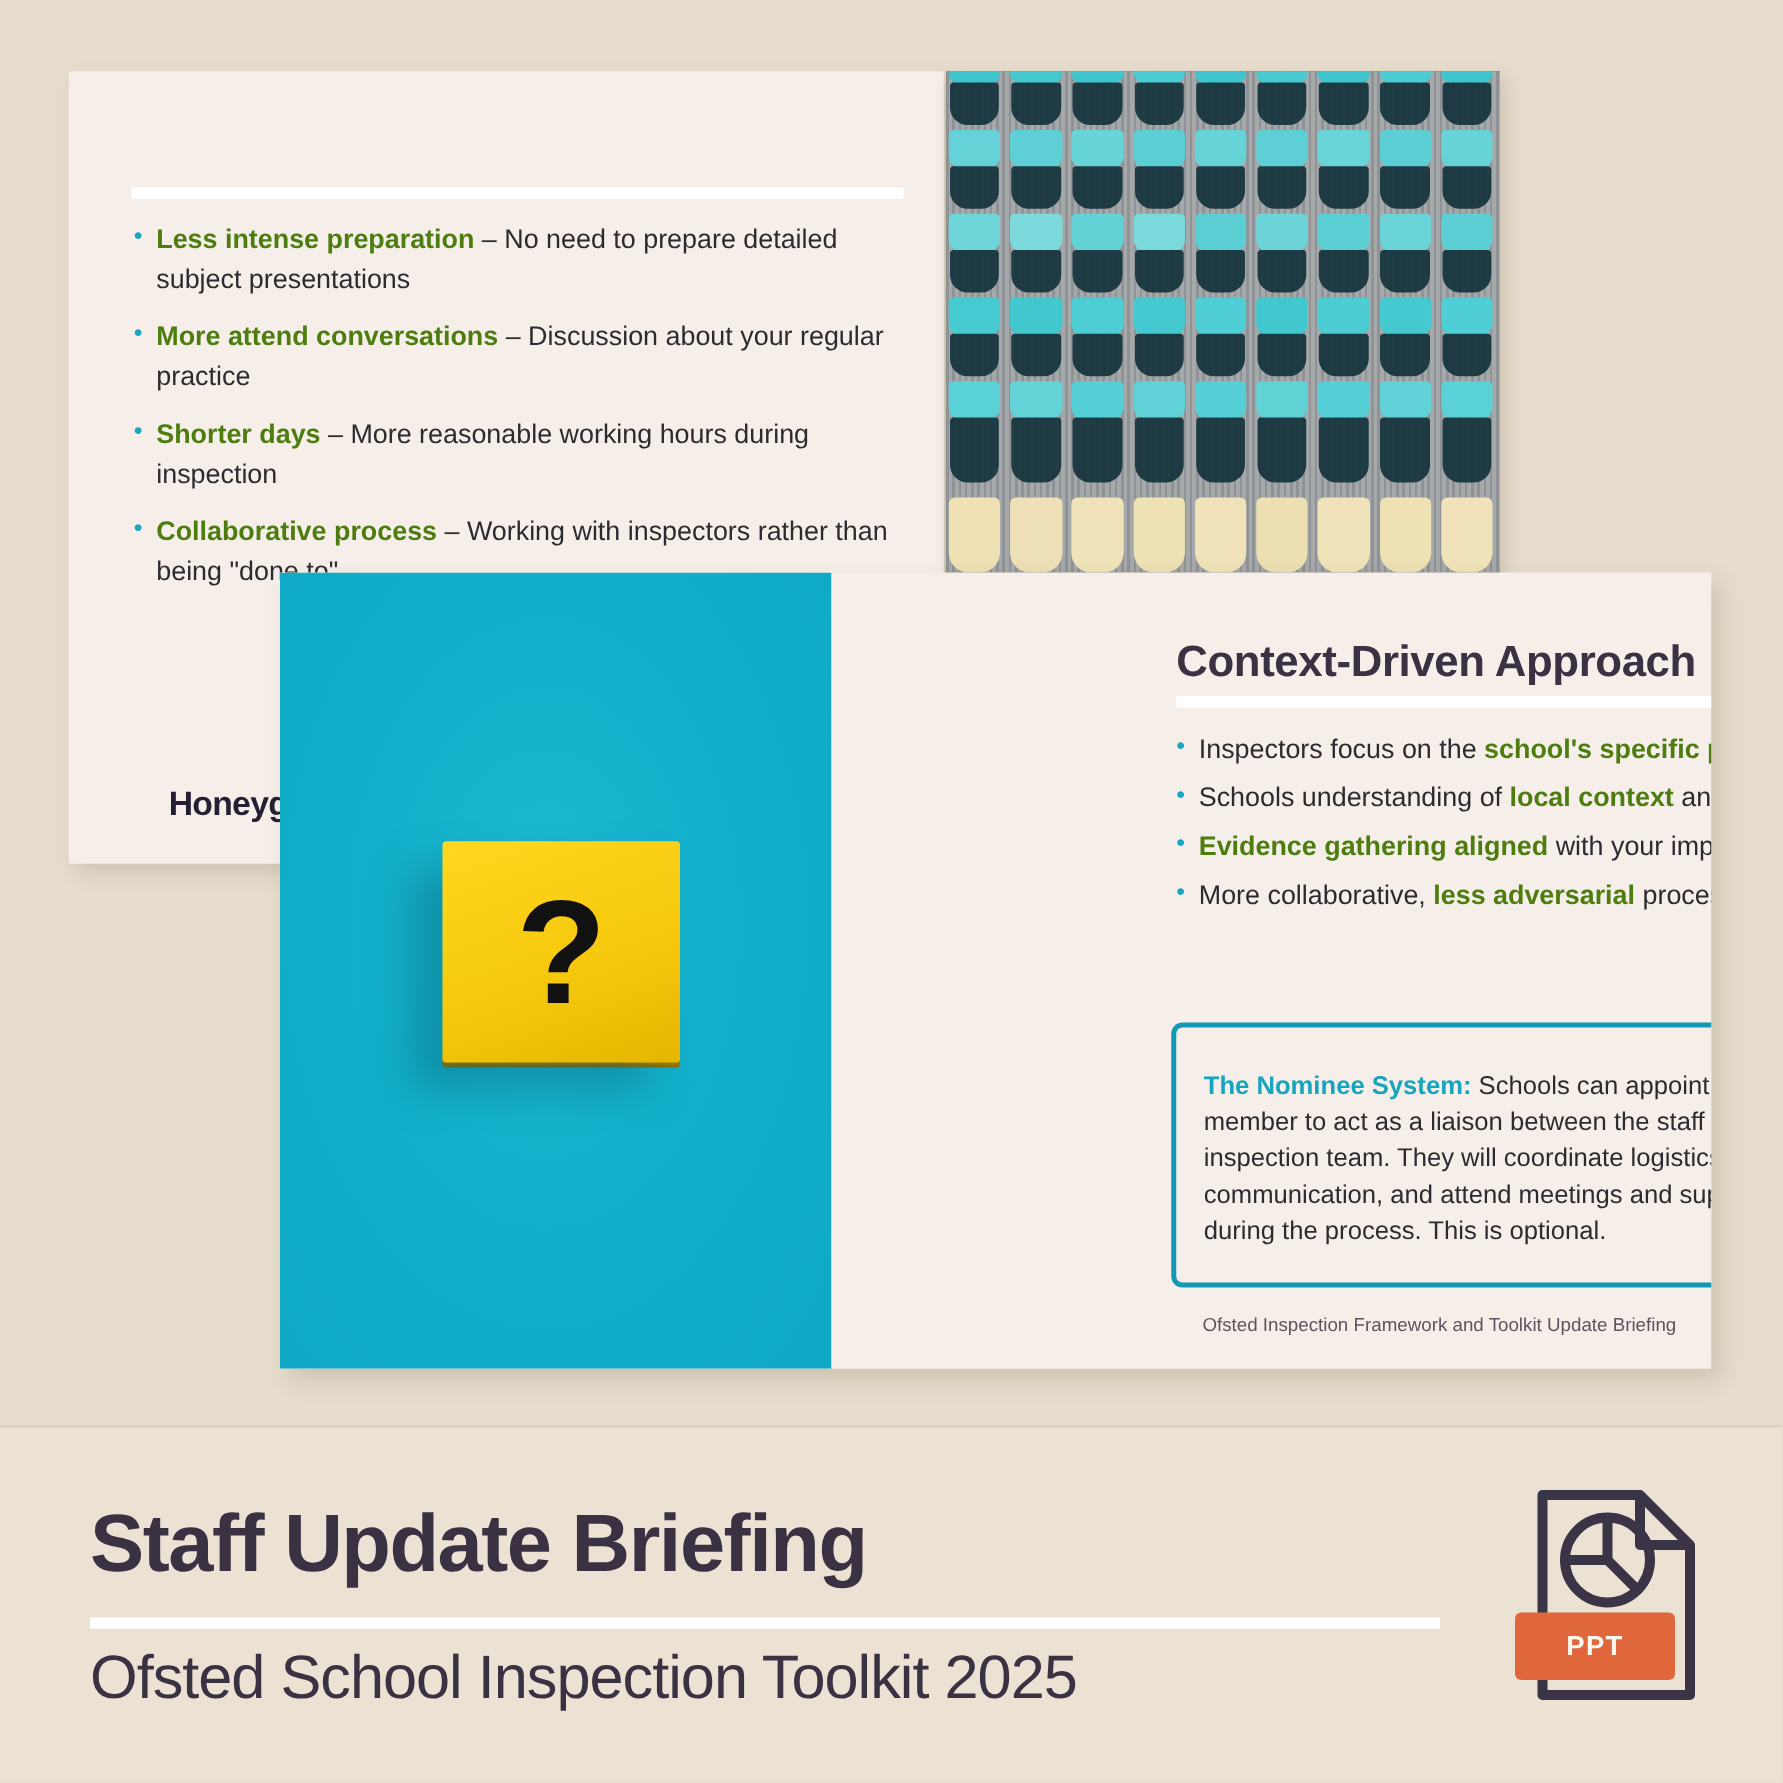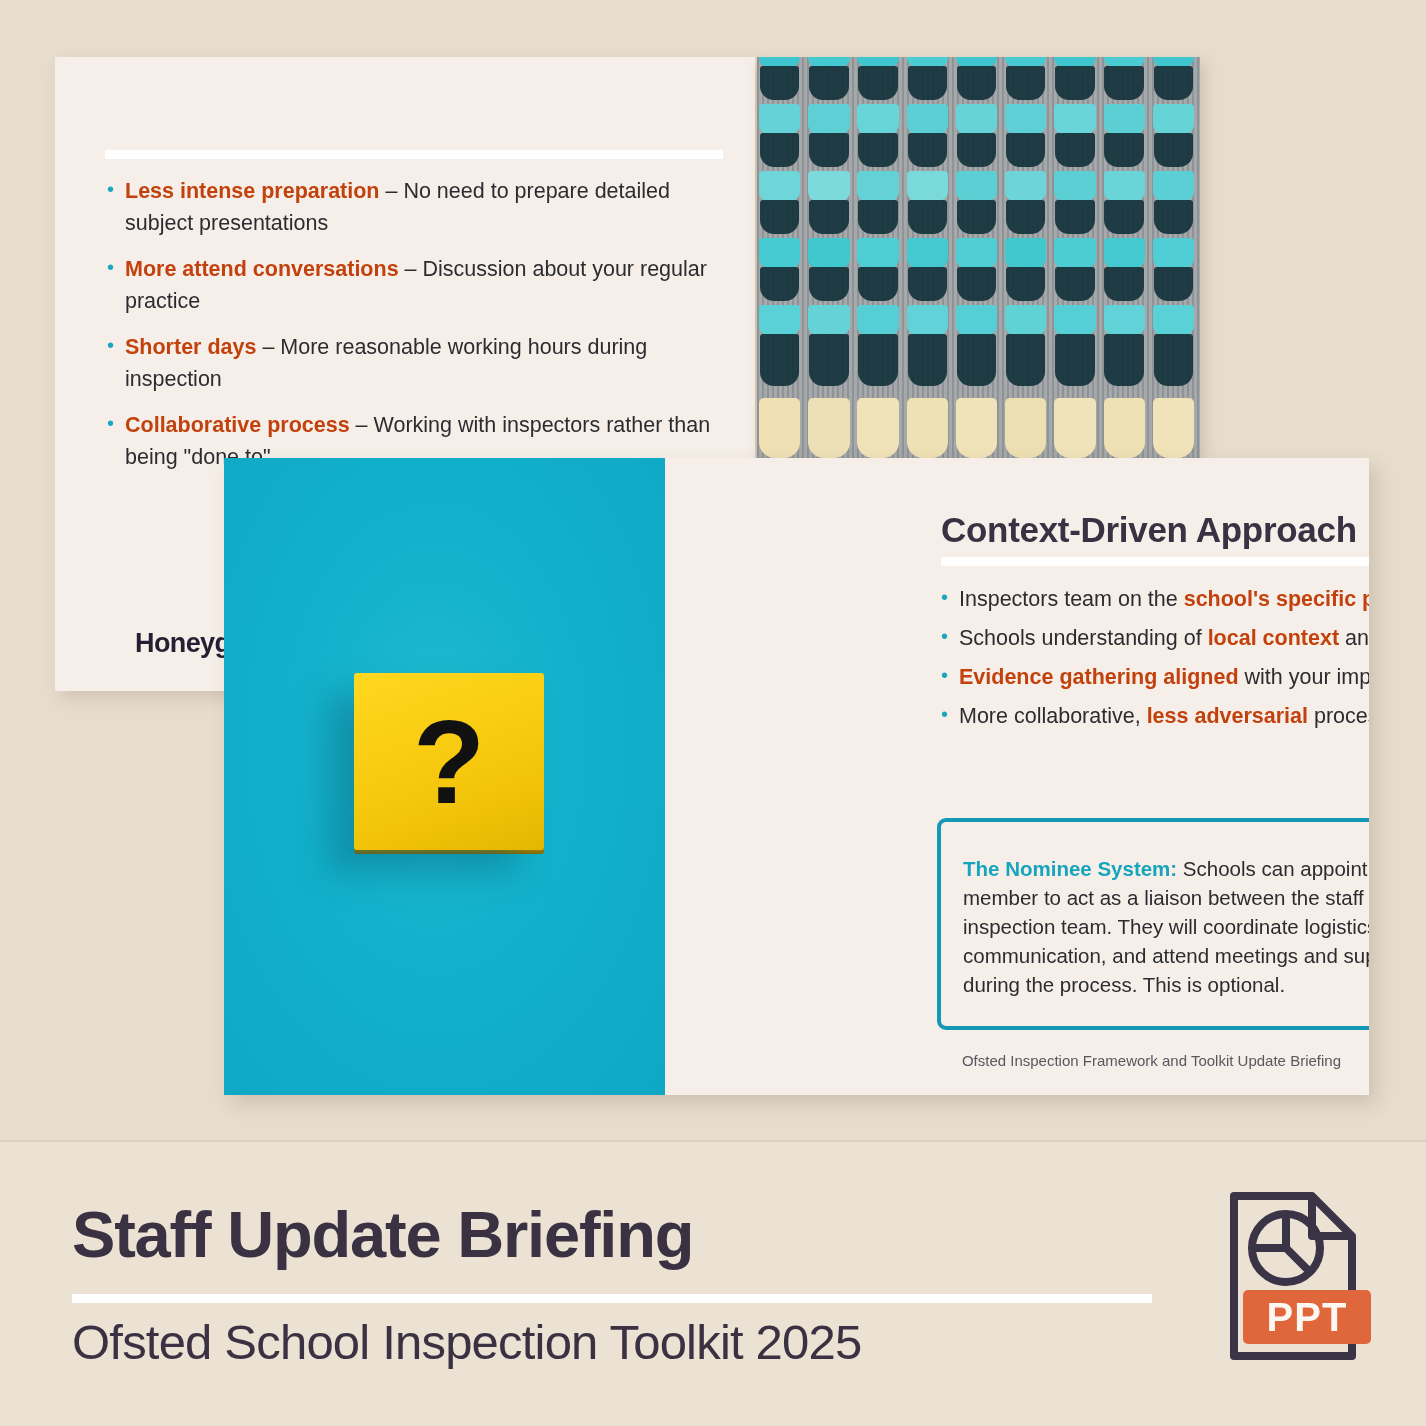--- a/index.html
+++ b/index.html
@@ -34,21 +34,21 @@
   .bullet-row {
     display: flex; margin-bottom: 14px;
   }
   .bullet-dot {
     color: #1aa6c0; font-size: 20px; line-height: 28px;
     width: 22px; flex: 0 0 22px; text-align: left; padding-left: 4px;
   }
   .bullet-text {
     font-size: 21.5px; line-height: 32px; color: #2c2c30; flex: 1;
   }
-  .hl { color: #c2410c; font-weight: bold; }
+  .hl { color: #4d7c0f; font-weight: bold; }
 
   .honeyguide {
     position: absolute; left: 80px; bottom: 32px;
     font-size: 27px; font-weight: bold; color: #241f33;
     letter-spacing: -0.6px;
   }
   .honeyguide .dotfix { position: relative; }
   .honeyguide .purple-dot {
     position: absolute; left: 4px; top: -2px;
     width: 6px; height: 6px; border-radius: 50%; background: #4b2fcf;
@@ -181,23 +181,22 @@
 
   .ppt-icon {
     position: absolute; left: 1224px; top: 1186px;
     width: 140px; height: 180px;
   }
   .ppt-badge {
     position: absolute; left: -12px; top: 104px;
     width: 128px; height: 54px;
     background: #e0663c; border-radius: 5px;
     display: flex; align-items: center; justify-content: center;
-    color: #fdf7f2; font-size: 40px; font-weight: bold;
+    color: #fdf7f2; font-size: 22px; font-weight: bold;
     letter-spacing: 1px;
-    margin-left: 31px;
   }
 </style>
 </head>
 <body>
 
 <div id="root">
 
   <div class="slide1">
     <div class="s1-title-rule"></div>
 
@@ -461,21 +460,21 @@
     </div>
 
     <div class="s2-body">
       <div class="s2-title">Context-Driven Approach</div>
       <div class="s2-title-rule"></div>
 
       <div class="s2-bullets">
 
         <div class="bullet-row">
           <span class="bullet-dot">•</span>
-          <span class="bullet-text"><span>Inspectors team on the </span><span class="hl">school's specific priorities</span><span></span></span>
+          <span class="bullet-text"><span>Inspectors focus on the </span><span class="hl">school's specific priorities</span><span></span></span>
         </div>
 
         <div class="bullet-row">
           <span class="bullet-dot">•</span>
           <span class="bullet-text"><span>Schools understanding of </span><span class="hl">local context</span><span> and challenges</span></span>
         </div>
 
         <div class="bullet-row">
           <span class="bullet-dot">•</span>
           <span class="bullet-text"><span></span><span class="hl">Evidence gathering aligned</span><span> with your improvement journey</span></span>

